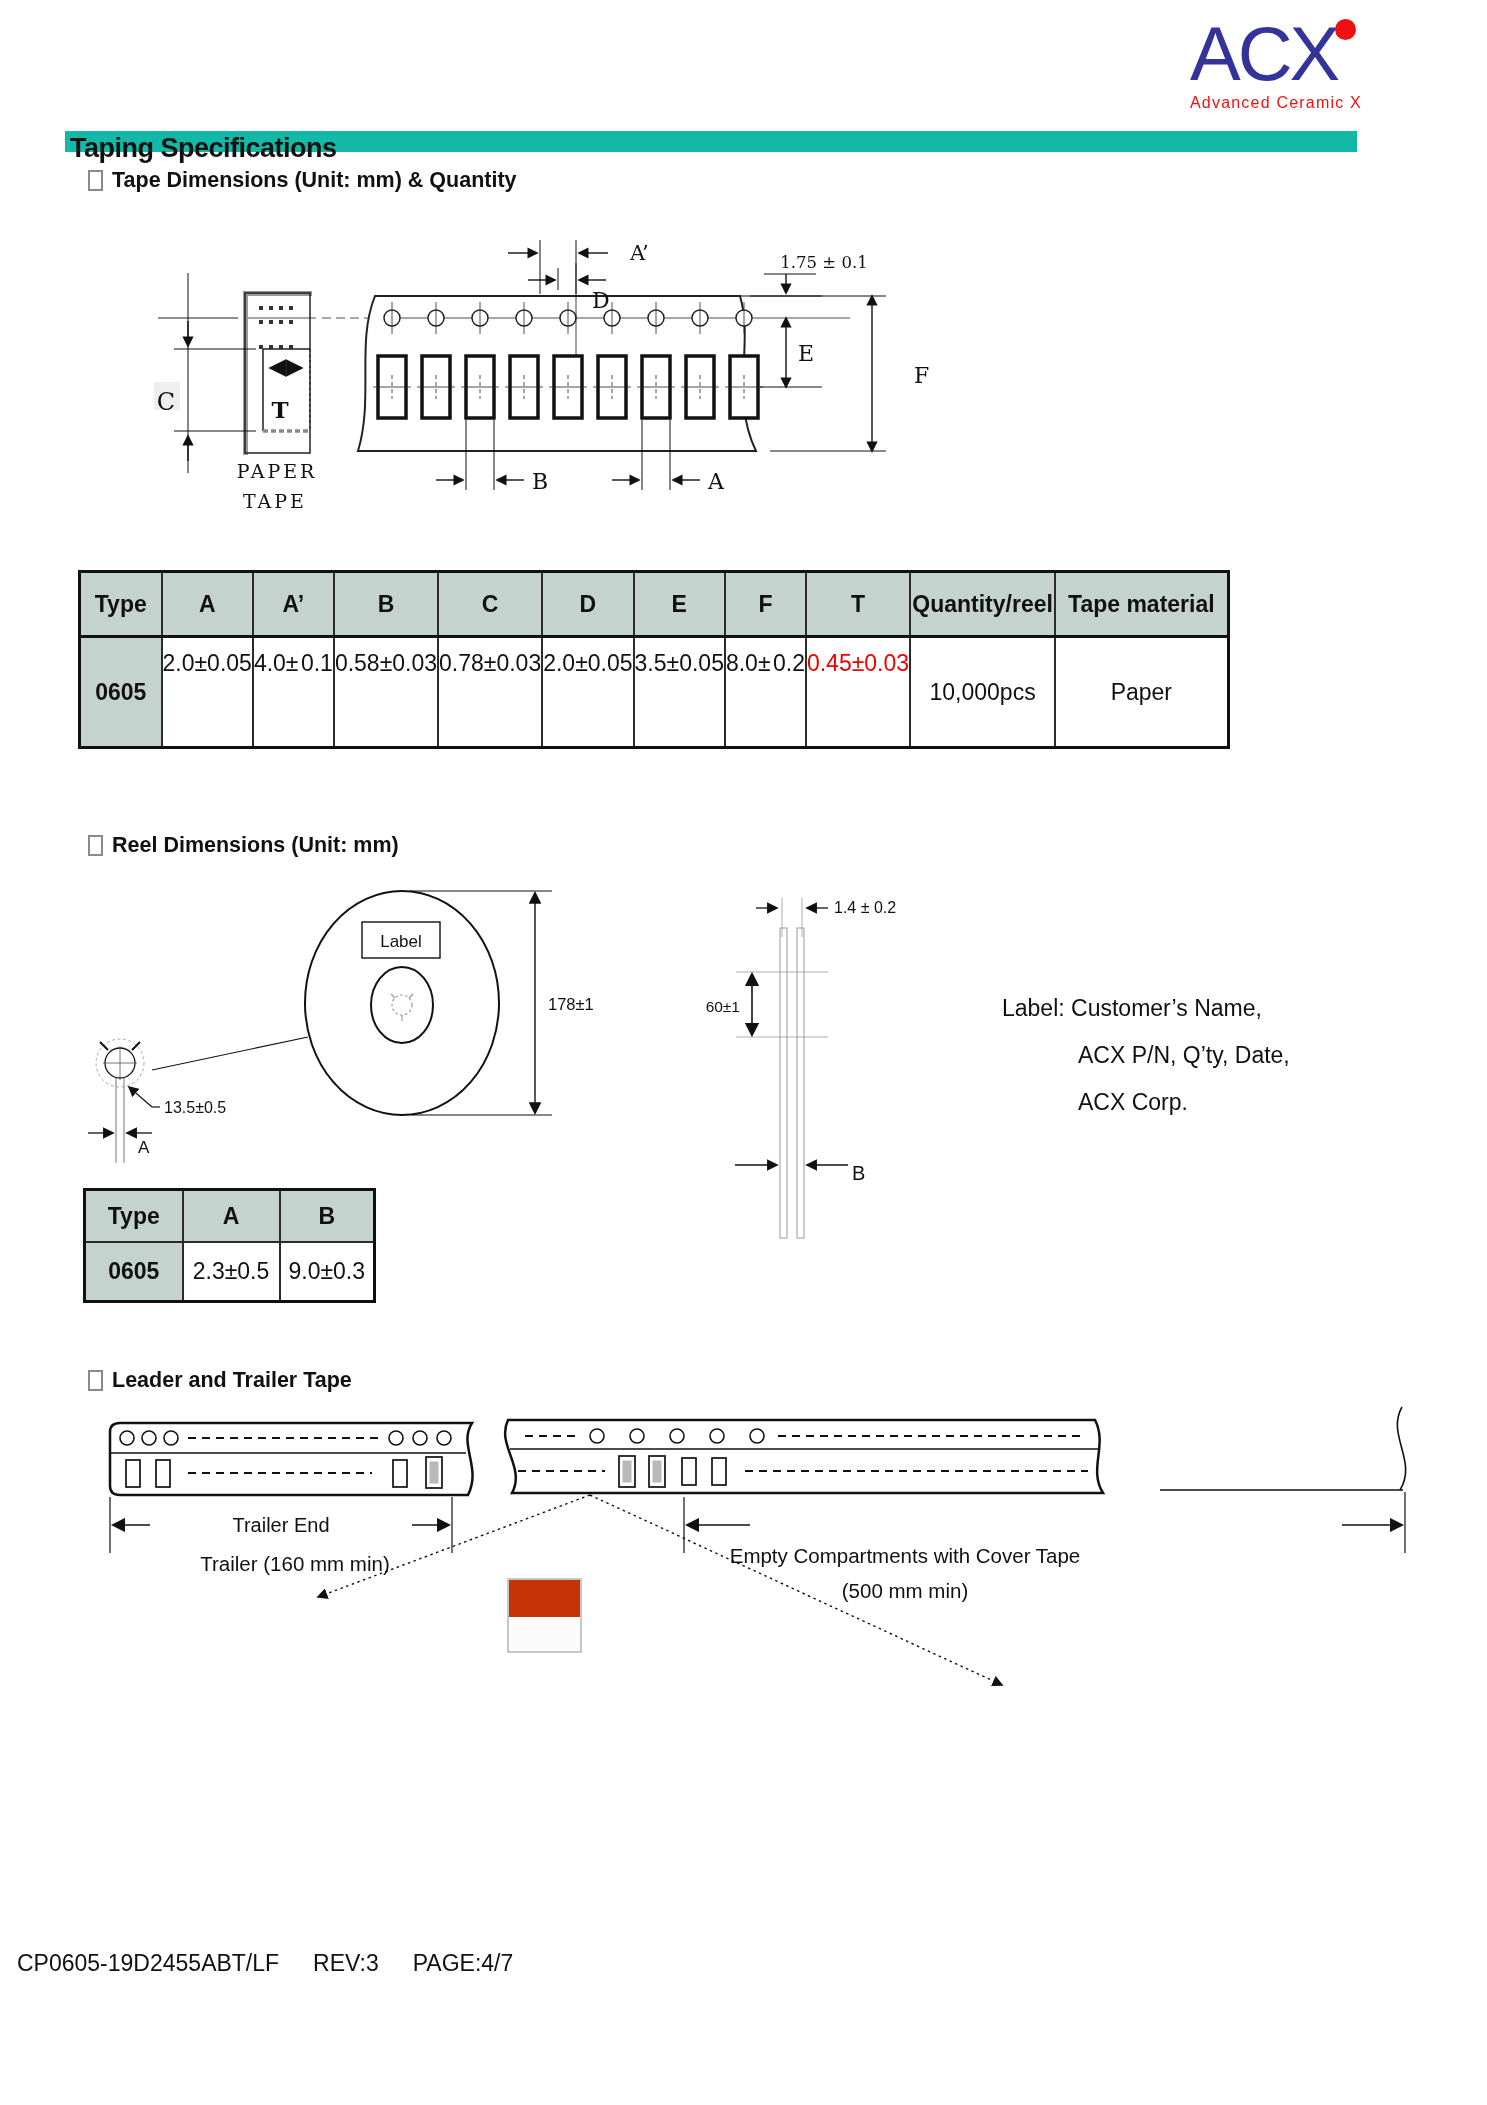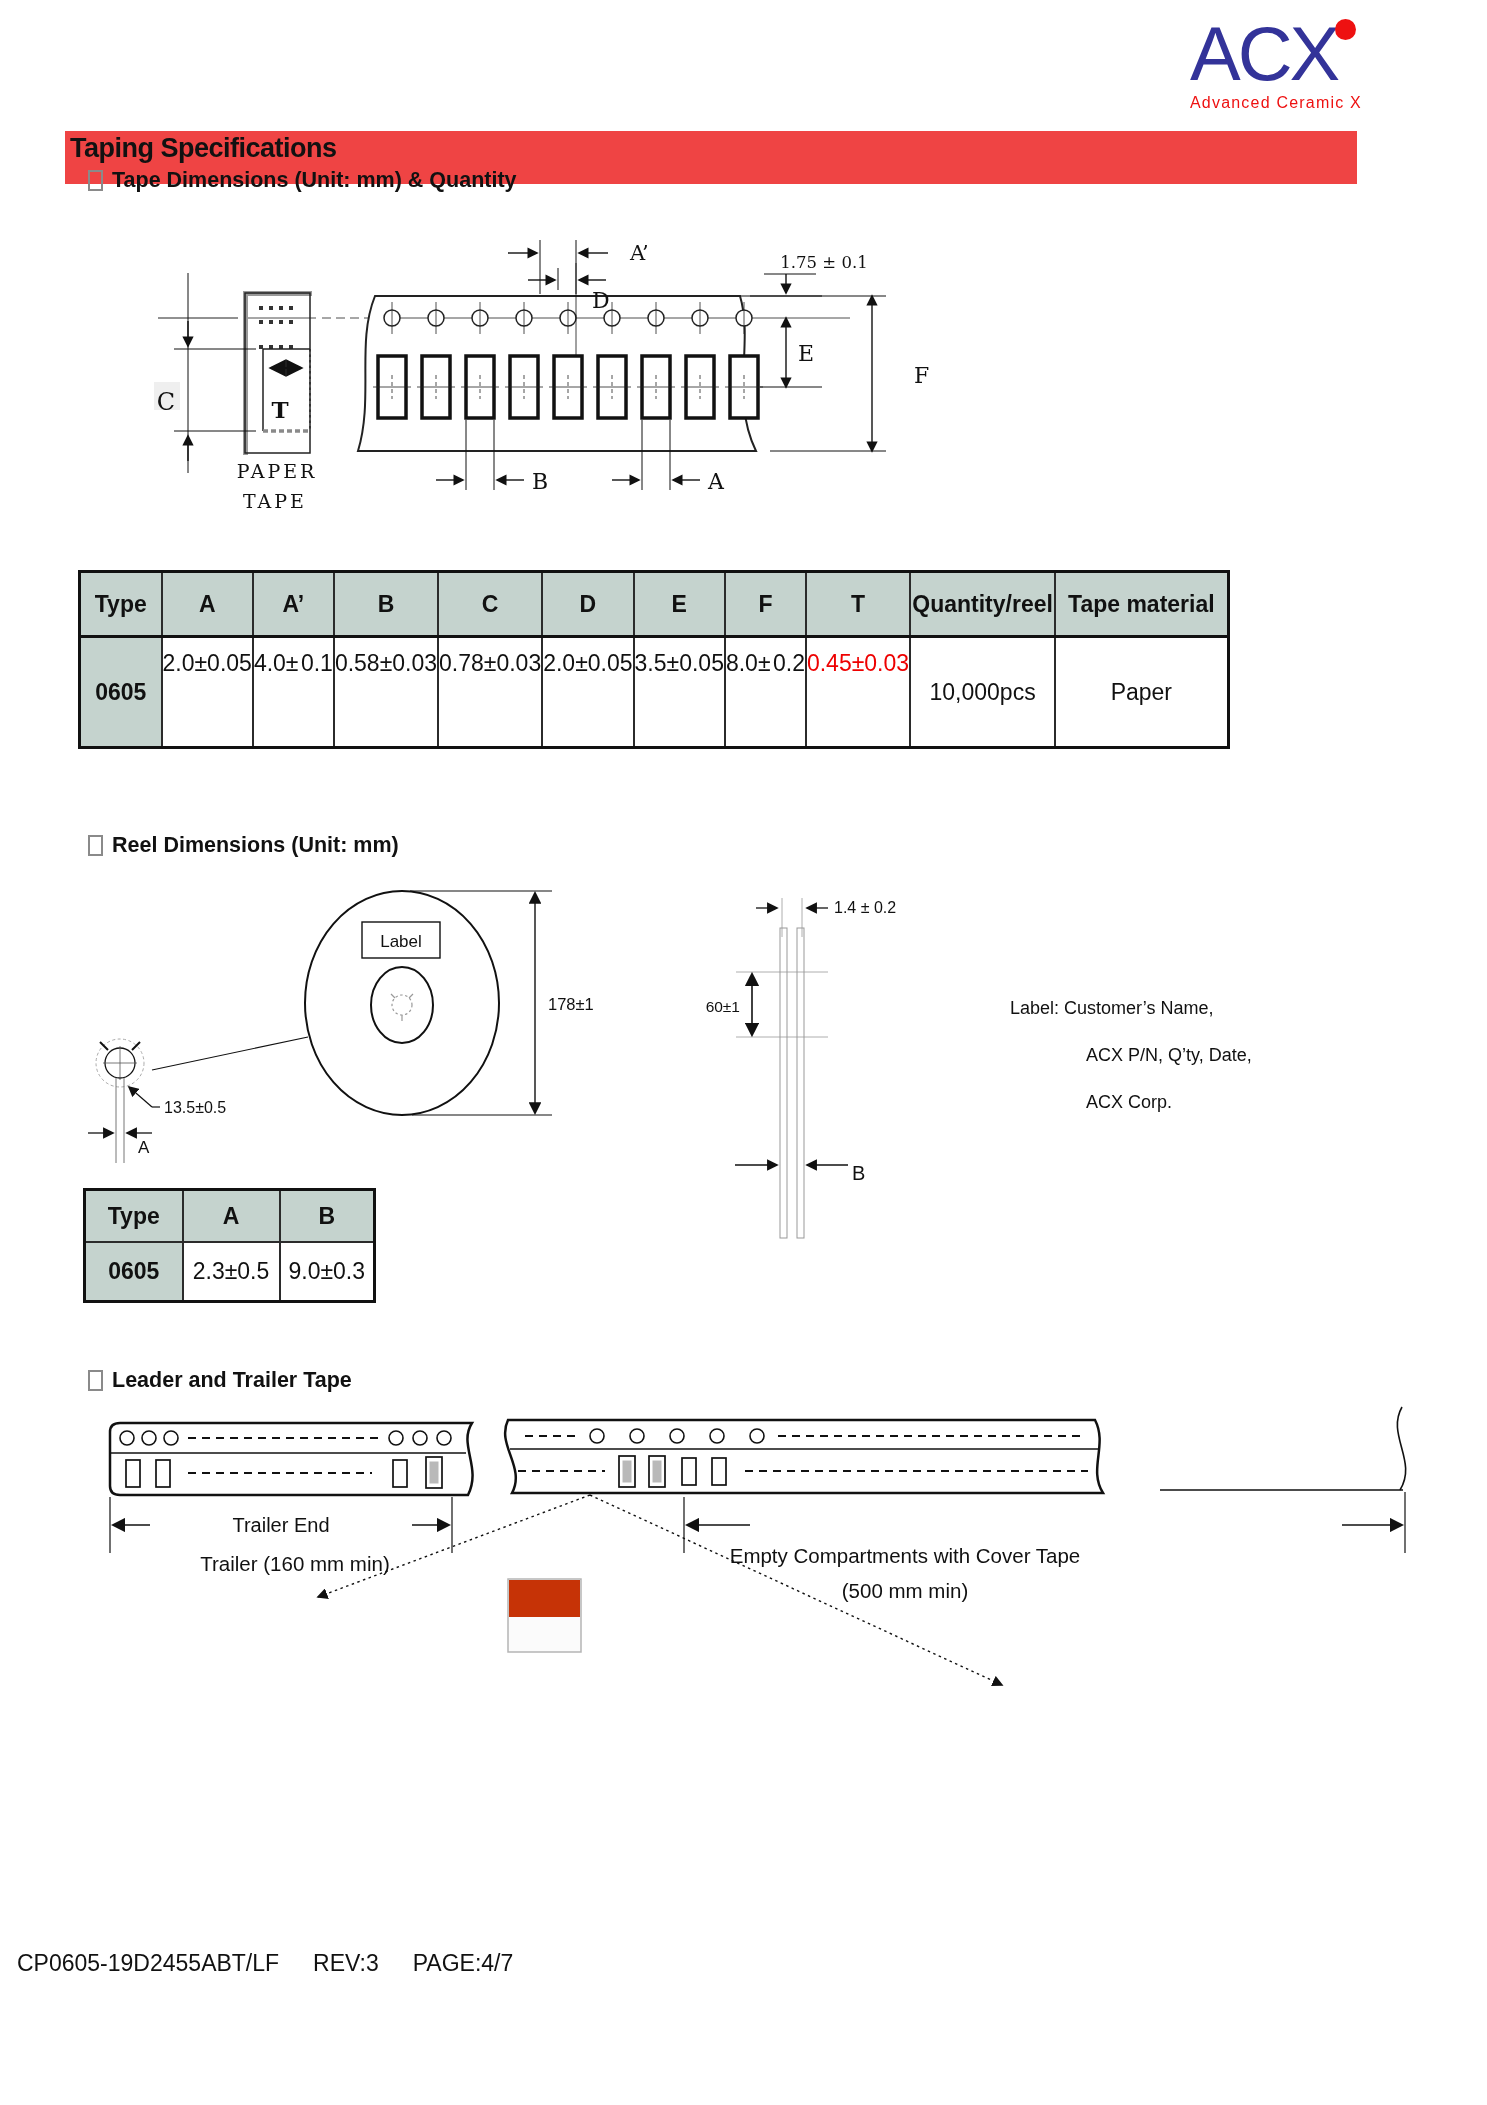--- a/index.html
+++ b/index.html
@@ -3,21 +3,21 @@
 <meta charset="utf-8">
 <style>
   html,body{margin:0;padding:0;background:#ffffff;}
   body{width:1487px;height:2105px;position:relative;font-family:"Liberation Sans",sans-serif;color:#111;}
   .abs{position:absolute;}
   
   .logo-name{font-size:76px;font-weight:normal;color:#333399;letter-spacing:-3px;line-height:76px;}
   .logo-dot{position:absolute;width:21px;height:21px;border-radius:50%;background:#ee1111;left:145px;top:3px;}
   .logo-tag{font-size:16px;color:#ee1111;letter-spacing:1.2px;margin-top:2px;white-space:nowrap;}
   
-  .titlebar{left:65px;top:131px;width:1292px;height:53px;background:#ef4444;}
+  .titlebar{left:65px;top:131px;width:1292px;height:21px;background:#14b8a6;}
   .titlebar span{font-size:27px;font-weight:bold;line-height:35px;padding-left:5px;letter-spacing:-0.5px;display:block;}
   .subhead{display:flex;align-items:center;gap:9px;font-size:21.5px;font-weight:bold;white-space:nowrap;}
   .boxglyph{display:inline-block;width:11px;height:17px;border:2px solid #8a8a8a;}
   
   table{border-collapse:collapse;table-layout:fixed;padding-left:32px;}
   .spec-table{border:3px solid #111;}
   .spec-table td{border:2px solid #2b2b2b;text-align:center;vertical-align:middle;font-size:23px;padding:0;}
   .spec-table td.hd{background:#c5d3ce;font-weight:bold;height:62px;border-bottom:3px solid #111;}
   .spec-table td.typecell{background:#c5d3ce;font-weight:bold;}
   .dimcell{height:108px;}
@@ -26,21 +26,21 @@
   .mini-table{border:3px solid #111;}
   .mini-table td{border:2px solid #2b2b2b;text-align:center;vertical-align:middle;font-size:23px;}
   .mini-table td.hd{background:#c5d3ce;font-weight:bold;height:48px;}
   .mini-table td.typecell{background:#c5d3ce;font-weight:bold;}
   .mini-table td.val{height:55px;}
   
   .cad{font-family:"DejaVu Serif",serif;fill:#111;}
   .sans{font-family:"Liberation Sans",sans-serif;fill:#111;}
   svg{display:block;}
   
-  .reel-note{font-size:18px;line-height:47px;white-space:nowrap;margin-left:8px;}
+  .reel-note{font-size:23px;line-height:47px;white-space:nowrap;}
   .reel-note .ind{padding-left:76px;}
   
   .footer{left:0;top:1950px;width:100%;text-align:left;font-size:23px;letter-spacing:0px;}
   .footer span{margin:0 17px;}
 </style>
 </head>
 <body>
 
 <div class="abs" style="left:1190px;top:16px;width:220px;">
   <div style="position:relative;width:175px;">

